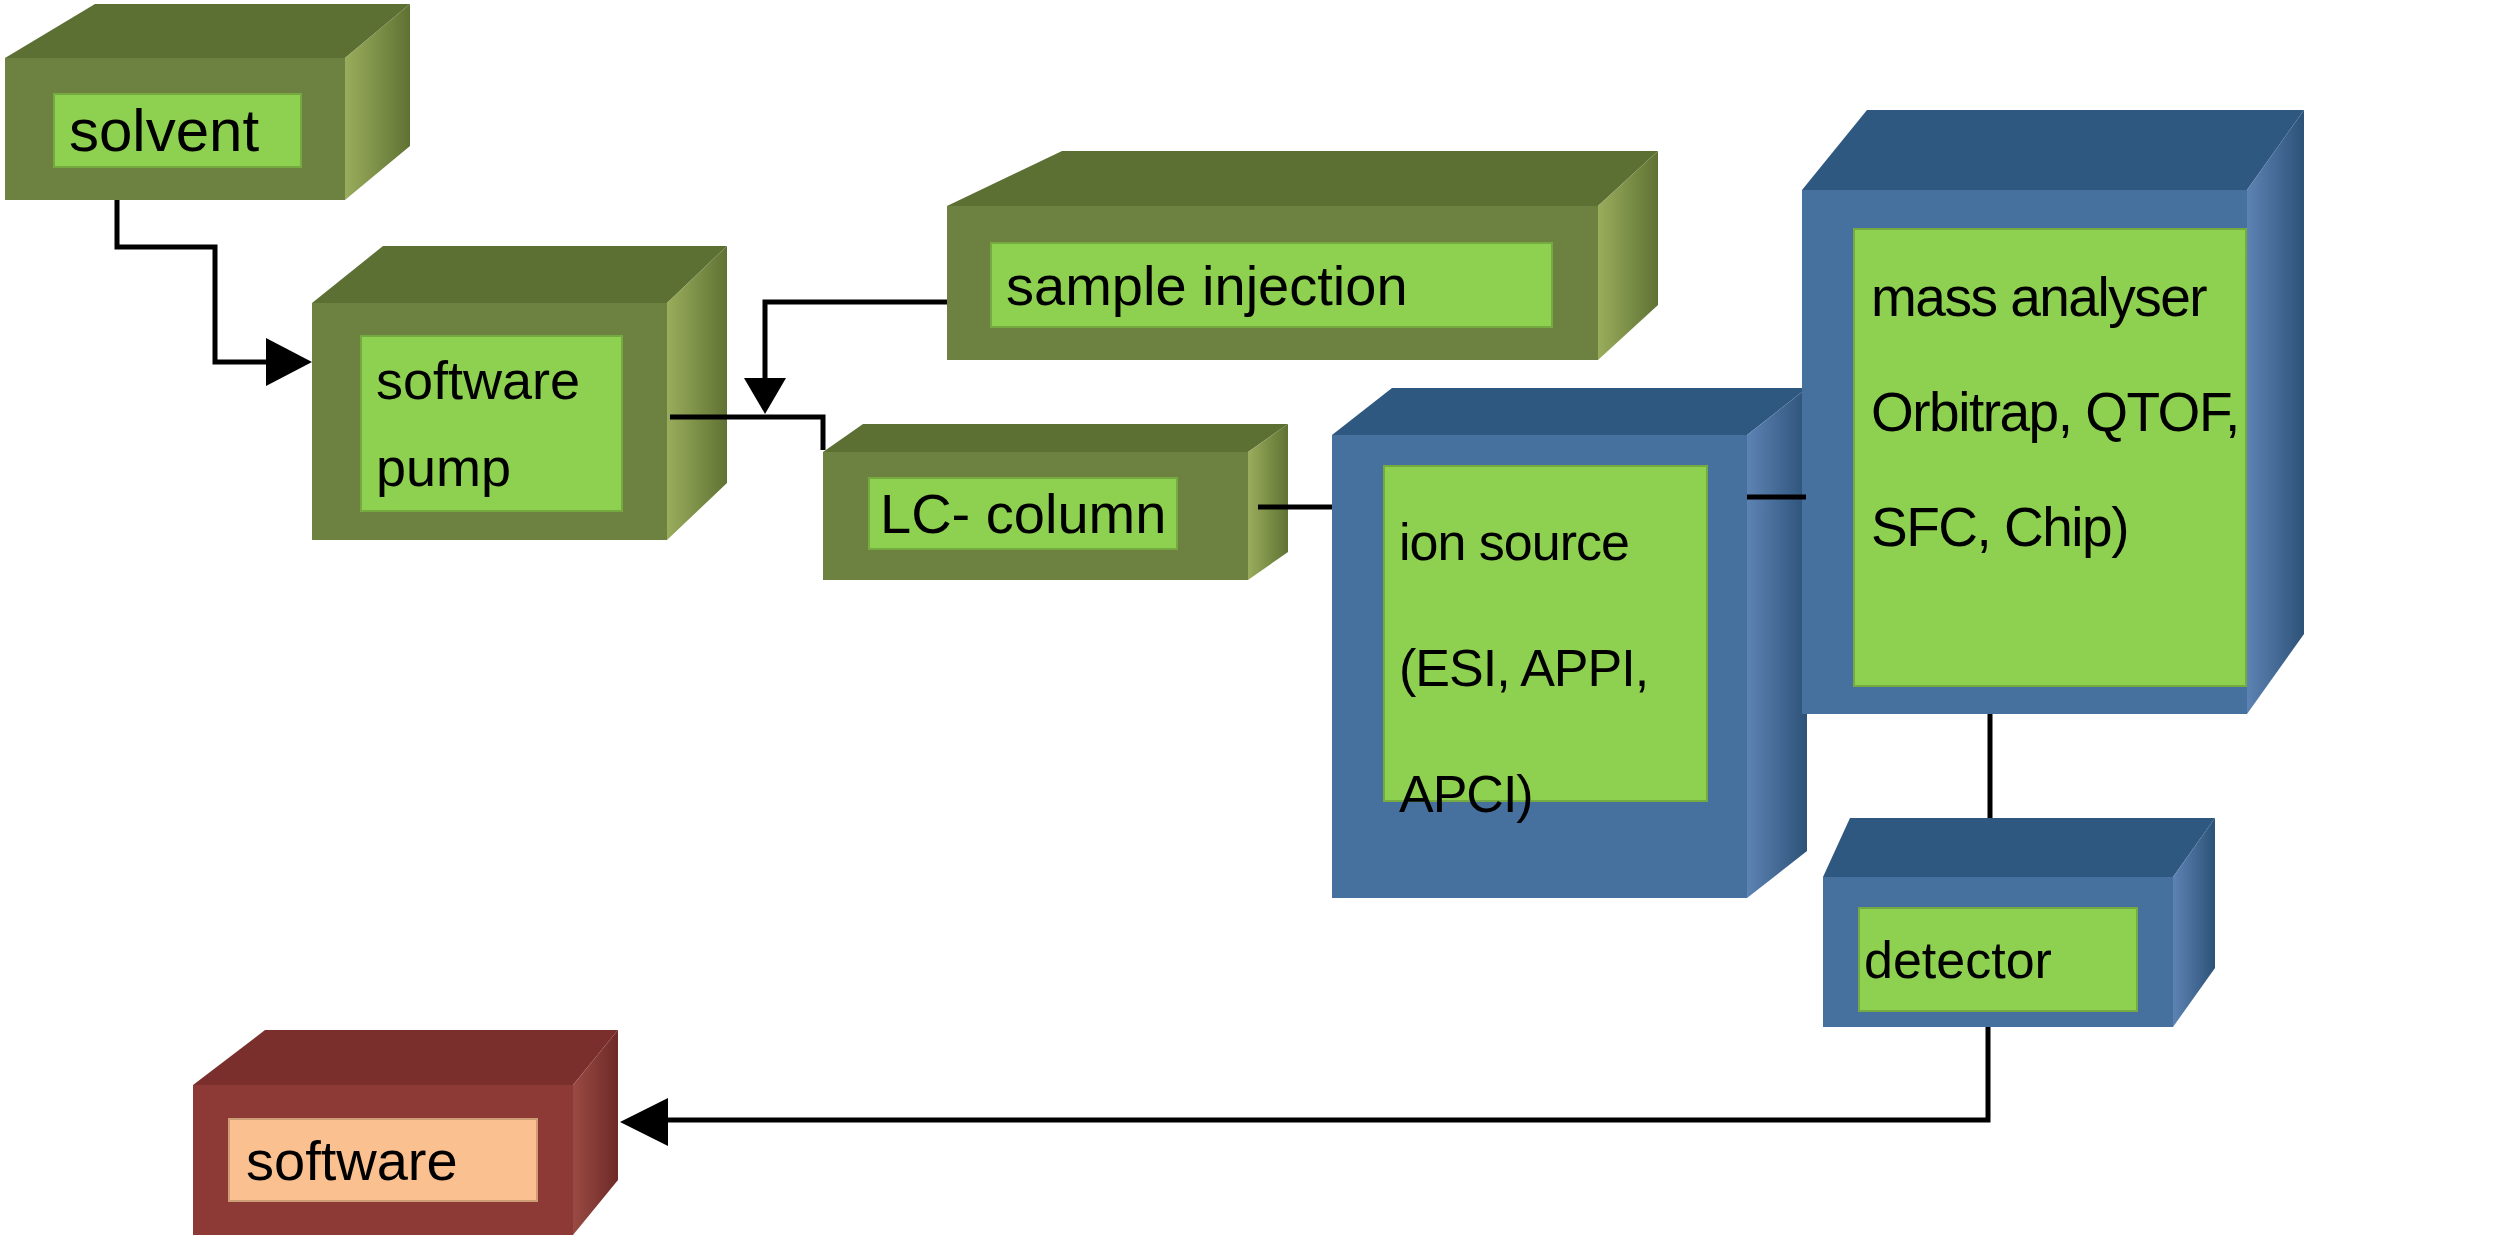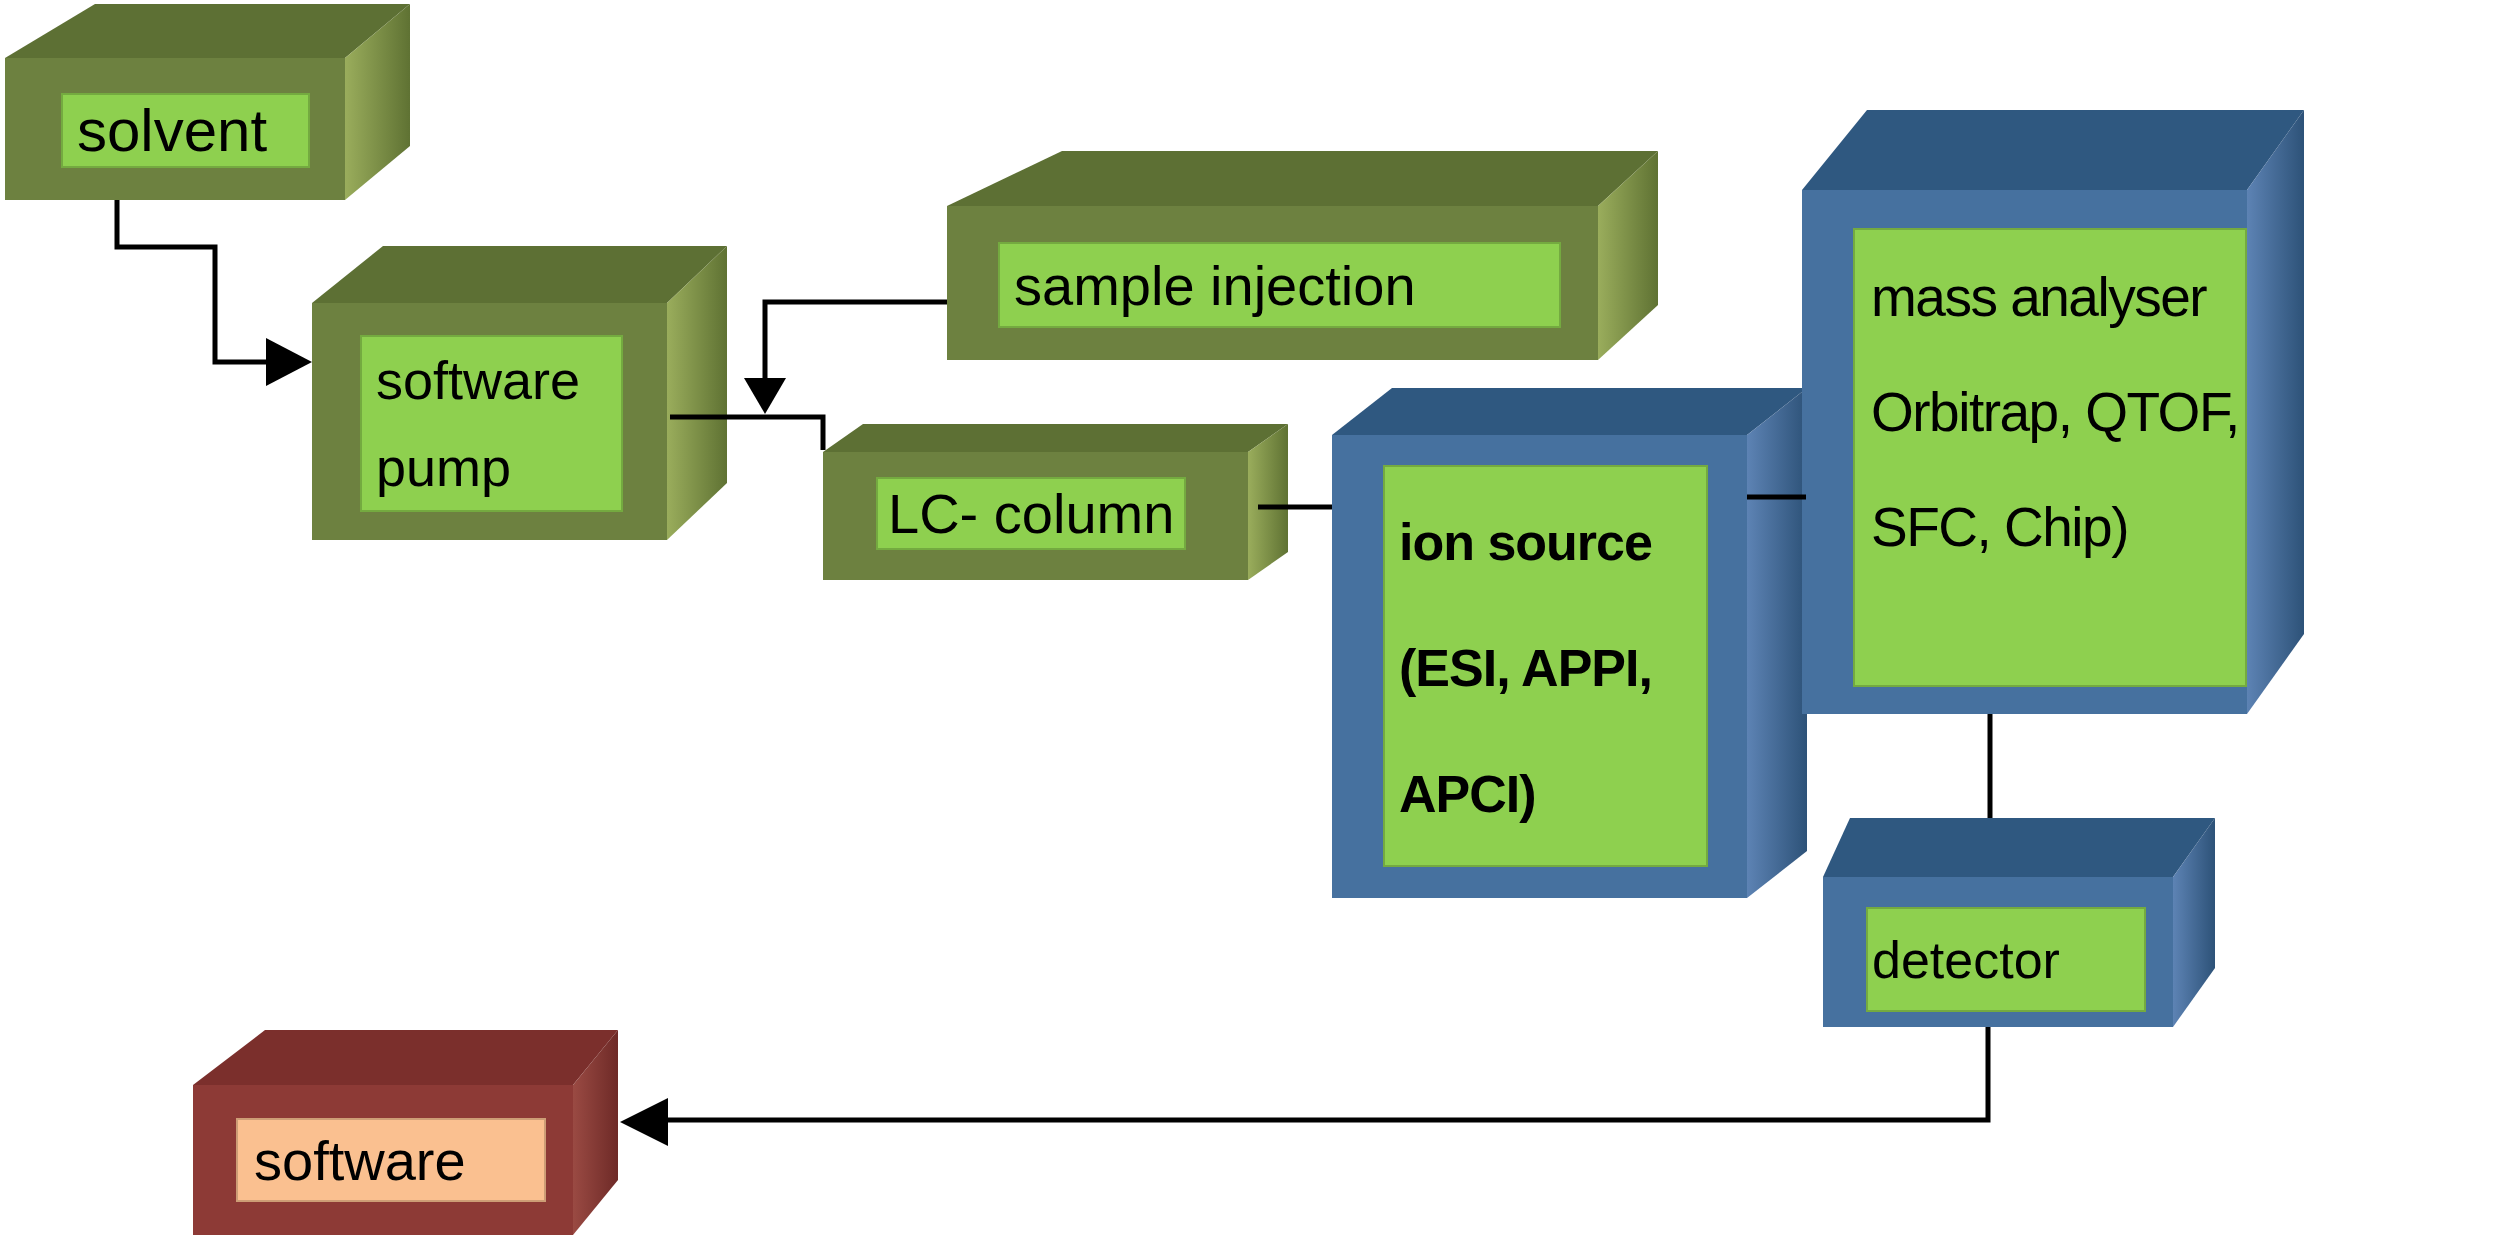--- a/index.html
+++ b/index.html
@@ -44,30 +44,30 @@
   
   .panel {
     position: absolute;
     box-sizing: border-box;
     background: var(--panel-green);
     border: 2px solid rgba(0,0,0,0.18);
     color: #000;
     display: flex;
     white-space: nowrap;
   }
-  .panel.single { align-items: center; margin-left: 8px; }
+  .panel.single { align-items: center; }
   .panel.multi  { flex-direction: column; align-items: flex-start; }
 
   #p-solvent   { left:  53px; top:  93px; width: 249px; height:  75px; font-size: 60px; padding-left: 14px; }
   #p-syringe   { left: 360px; top: 335px; width: 263px; height: 177px; font-size: 54px; padding-left: 14px;
                  justify-content: space-around; }
   #p-sample    { left: 990px; top: 242px; width: 563px; height:  86px; font-size: 56px; padding-left: 14px; }
   #p-lc        { left: 868px; top: 477px; width: 310px; height:  73px; font-size: 56px; padding-left: 10px; }
-  #p-ion       { left: 1383px; top: 465px; width: 325px; height: 402px; font-size: 52px;
-                 padding: 12px 0 0 14px; line-height: 126px; letter-spacing: -1px; font-weight: bold; }
+  #p-ion       { left: 1383px; top: 465px; width: 325px; height: 337px; font-size: 52px;
+                 padding: 12px 0 0 14px; line-height: 126px; letter-spacing: -1px; }
   #p-mass      { left: 1853px; top: 228px; width: 394px; height: 459px; font-size: 55px;
                  padding: 10px 0 0 16px; line-height: 115px; letter-spacing: -1.5px; }
   #p-detector  { left: 1858px; top: 907px; width: 280px; height:  105px; font-size: 52px; padding-left: 4px; }
   #p-software  { left: 228px; top: 1118px; width: 310px; height:  84px; font-size: 56px; padding-left: 16px;
                  background: var(--panel-peach); }
 
   .serif-q {
     font-family: "DejaVu Serif", serif;
     font-size: 70px;
     letter-spacing: -2px;

